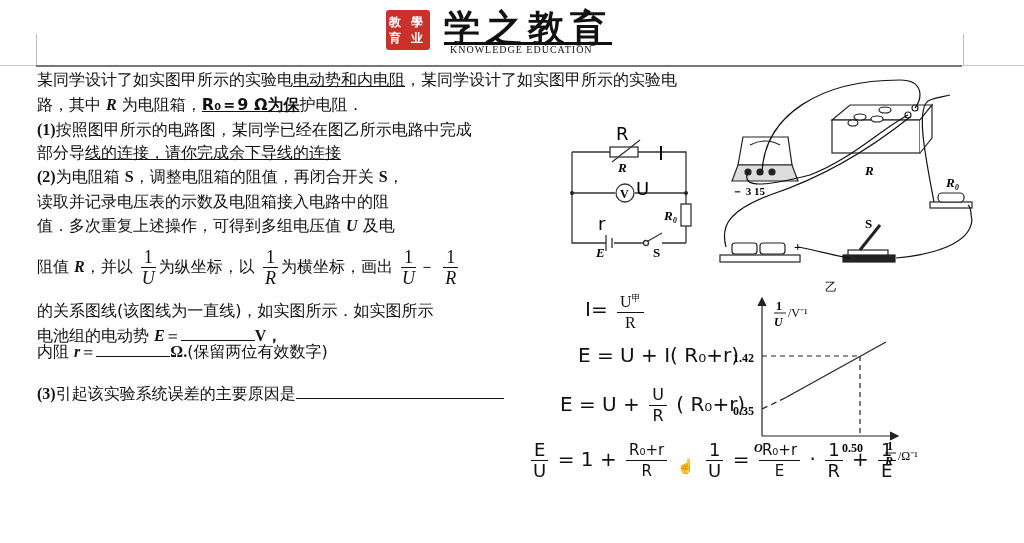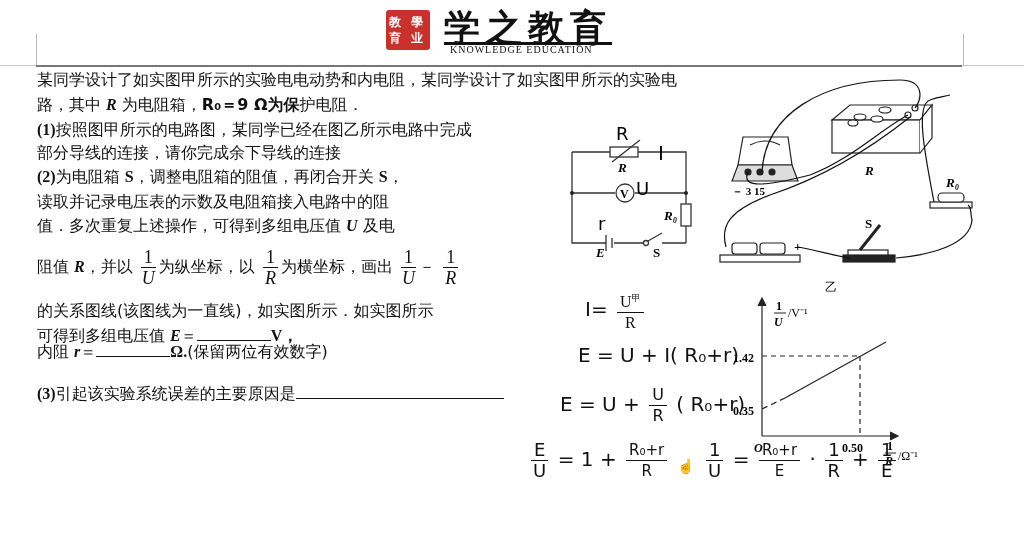--- a/index.html
+++ b/index.html
@@ -9,21 +9,21 @@
     .rule{position:absolute;left:0;top:65px;width:1024px;height:1px;background:#c8c8c8;}
     .rule-dark{position:absolute;left:36px;top:65px;width:926px;height:2px;background:#777;}
     .logo{position:absolute;left:380px;top:2px;width:245px;height:56px;background:#fff;}
     .seal{position:absolute;left:6px;top:8px;width:44px;height:40px;background:#c9322c;border-radius:3px;}
     .seal span{position:absolute;color:#fff;font-size:12px;font-weight:bold;line-height:12px;font-family:"DejaVu Sans",sans-serif;}
     .brand{position:absolute;left:64px;top:2px;font-size:36px;font-weight:bold;letter-spacing:6px;font-family:"DejaVu Serif",serif;text-decoration:underline;}
     .brand-sub{position:absolute;left:70px;top:42px;font-size:10px;letter-spacing:1px;font-family:Liberation Serif, serif;}
     .line{position:absolute;left:37px;font-size:16px;line-height:22px;white-space:nowrap;font-family:"DejaVu Sans",sans-serif;}
     .line b{font-family:"Liberation Serif",serif;}
     .it{font-style:italic;font-weight:bold;font-family:"Liberation Serif",serif;}
-    .ul{}
+    .ul{text-decoration:underline;}
     .blank{display:inline-block;border-bottom:1.5px solid #111;height:16px;vertical-align:baseline;}
     .frac{display:inline-flex;flex-direction:column;align-items:center;vertical-align:middle;font-family:"Liberation Serif",serif;font-size:18px;line-height:20px;margin:0 3px;}
     .frac .num{border-bottom:1.2px solid #111;padding:0 3px;}
     .frac .den{font-style:italic;}
     .hw{position:absolute;font-family:"DejaVu Sans",sans-serif;color:#111;font-size:20px;white-space:nowrap;}
     svg{position:absolute;overflow:visible;}
   </style>
 </head>
 <body>
 
@@ -75,21 +75,21 @@
       <span class="num">1</span>
       <span class="den">U</span>
     </span><span>－</span>
   <span class="frac">
       <span class="num">1</span>
       <span class="den">R</span>
     </span>
 </div>
 <div class="line" style="top:300px">的关系图线(该图线为一直线)，如实图所示．如实图所示</div>
 <div class="line" style="top:324px">
-  <span>可得到多组电压值 </span><span class="it">E</span><span>＝</span><span class="blank" style="width:74px"></span><b>V，</b>
+  <span>电池组的电动势 </span><span class="it">E</span><span>＝</span><span class="blank" style="width:74px"></span><b>V，</b>
 </div>
 <div class="line" style="top:340px">
   <span>内阻 </span><span class="it">r</span><span>＝</span><span class="blank" style="width:74px"></span><b>Ω.</b><span>(保留两位有效数字)</span>
 </div>
 <div class="line" style="top:382px">
   <b>(3)</b><span>引起该实验系统误差的主要原因是</span><span class="blank" style="width:208px"></span>
 </div>
 
 <svg style="left:560px;top:110px" width="150" height="150" viewBox="0 0 150 150">
   <g stroke="#333" stroke-width="1.3" fill="none">

